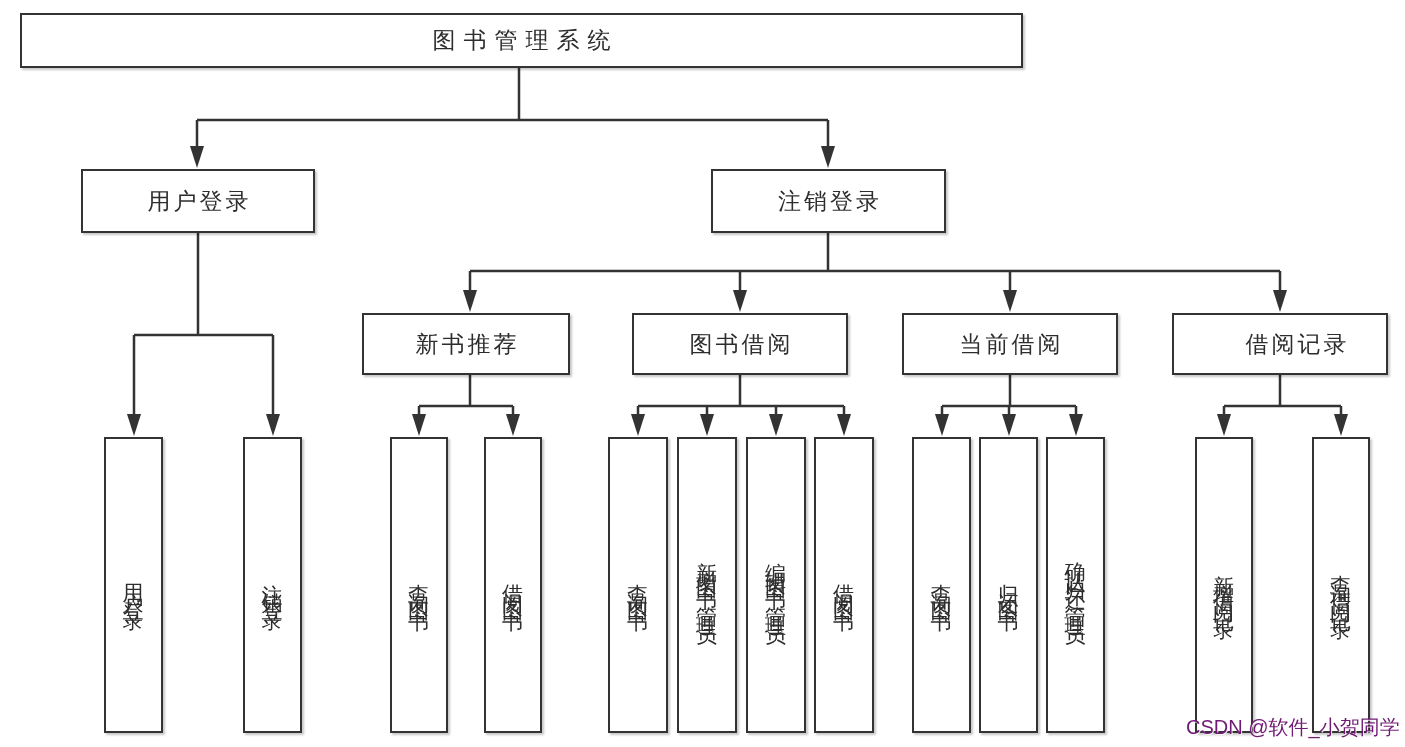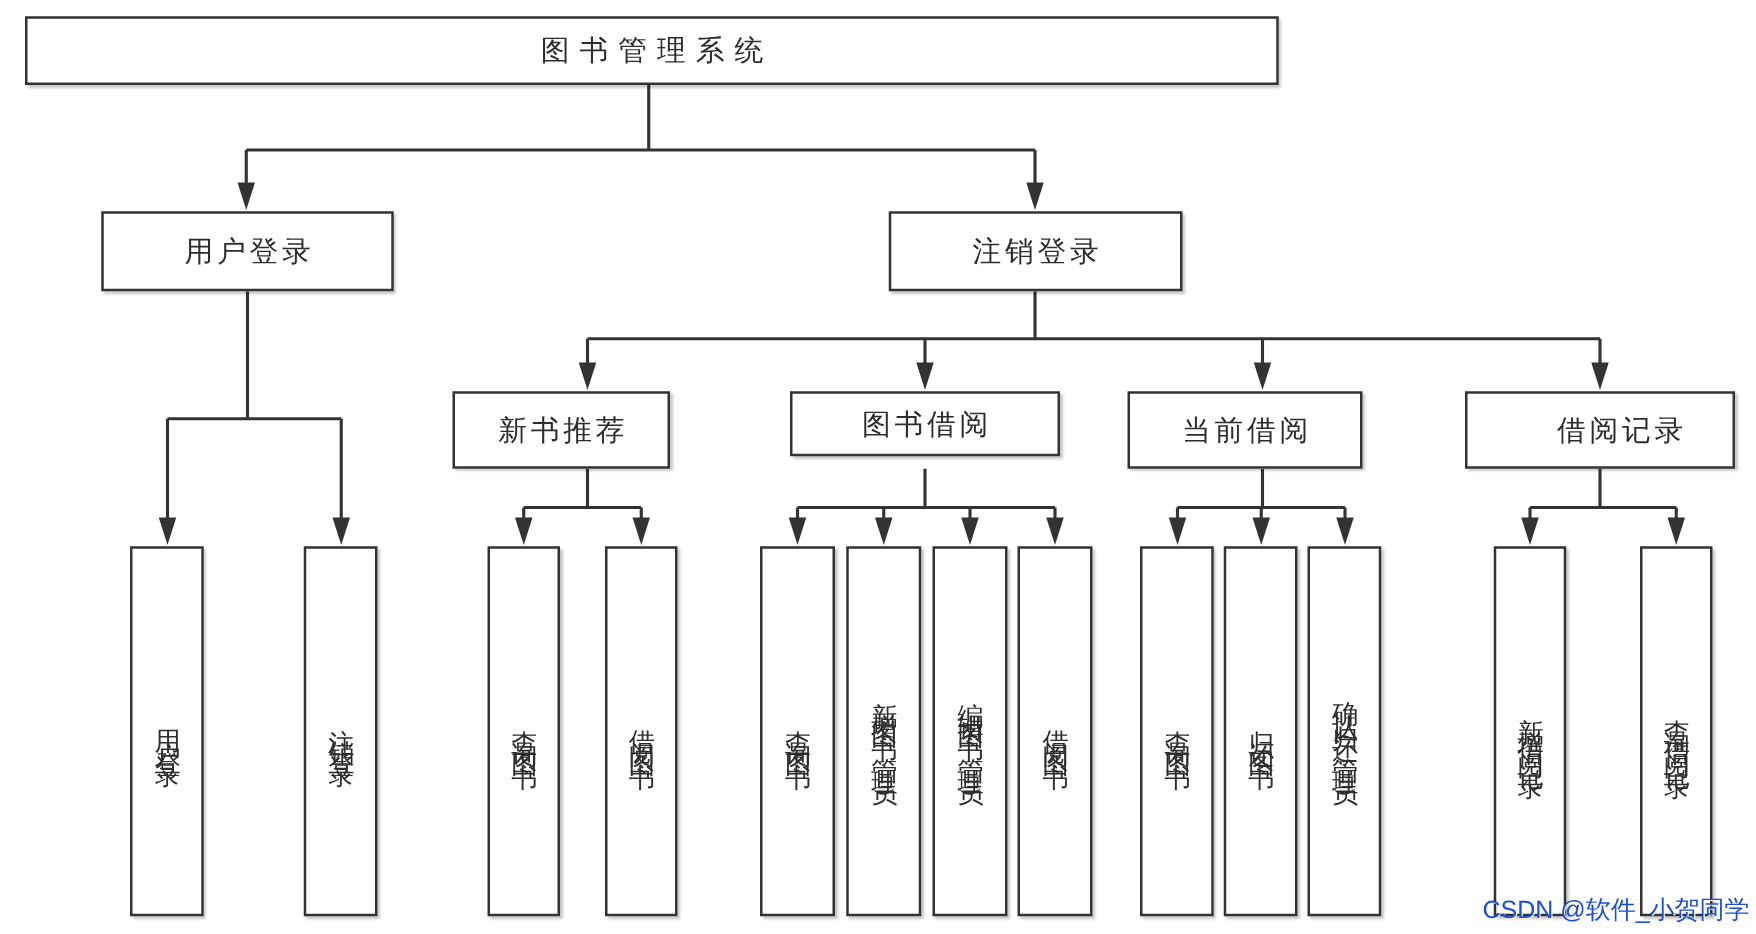--- a/index.html
+++ b/index.html
@@ -53,21 +53,21 @@
     letter-spacing: 9px;
     line-height: 1;
     white-space: nowrap;
   }
   .watermark {
     position: absolute;
     left: 1186px;
     top: 714px;
     z-index: 3;
     font-size: 20px;
-    color: #1d4ed8;
+    color: #701a75;
     text-shadow: 1px 1px 0 rgba(255,255,255,0.85);
     white-space: nowrap;
   }
 </style>
 </head>
 <body>
 
 <div id="stage">
 
   <svg id="connectors" width="1405" height="747" viewBox="0 0 1405 747">
@@ -117,27 +117,27 @@
     <span class="root-label">图书管理系统</span>
   </div>
 
   <div class="box" style="left:81px; top:169px; width:234px; height:64px;">
     <span class="h-label">用户登录</span>
   </div>
   <div class="box" style="left:711px; top:169px; width:235px; height:64px;">
     <span class="h-label">注销登录</span>
   </div>
 
-  <div class="box" style="left:362px; top:313px; width:174px; height:62px;">
+  <div class="box" style="left:362px; top:313px; width:208px; height:62px;">
     <span class="h-label">新书推荐</span>
   </div>
-  <div class="box" style="left:632px; top:313px; width:216px; height:52px;">
+  <div class="box" style="left:632px; top:313px; width:216px; height:62px;">
     <span class="h-label">图书借阅</span>
   </div>
-  <div class="box" style="left:902px; top:313px; width:188px; height:62px;">
+  <div class="box" style="left:902px; top:313px; width:216px; height:62px;">
     <span class="h-label">当前借阅</span>
   </div>
   <div class="box" style="left:1172px; top:313px; width:216px; height:62px;padding-left:32px;">
     <span class="h-label">借阅记录</span>
   </div>
 
   <div class="box leaf" style="left:104px; top:437px; width:59px; height:296px;">
     <span class="v-label">用户登录</span>
   </div>
   <div class="box leaf" style="left:243px; top:437px; width:59px; height:296px;">

